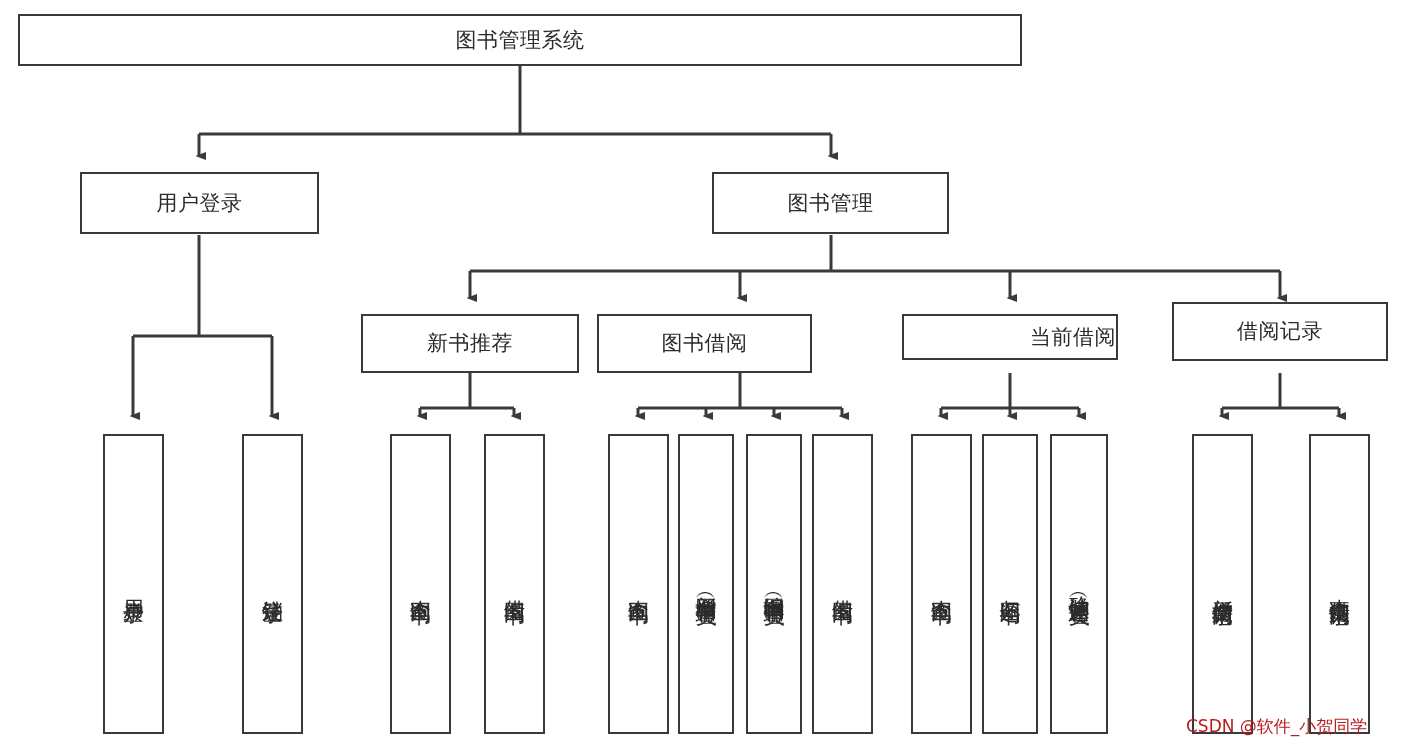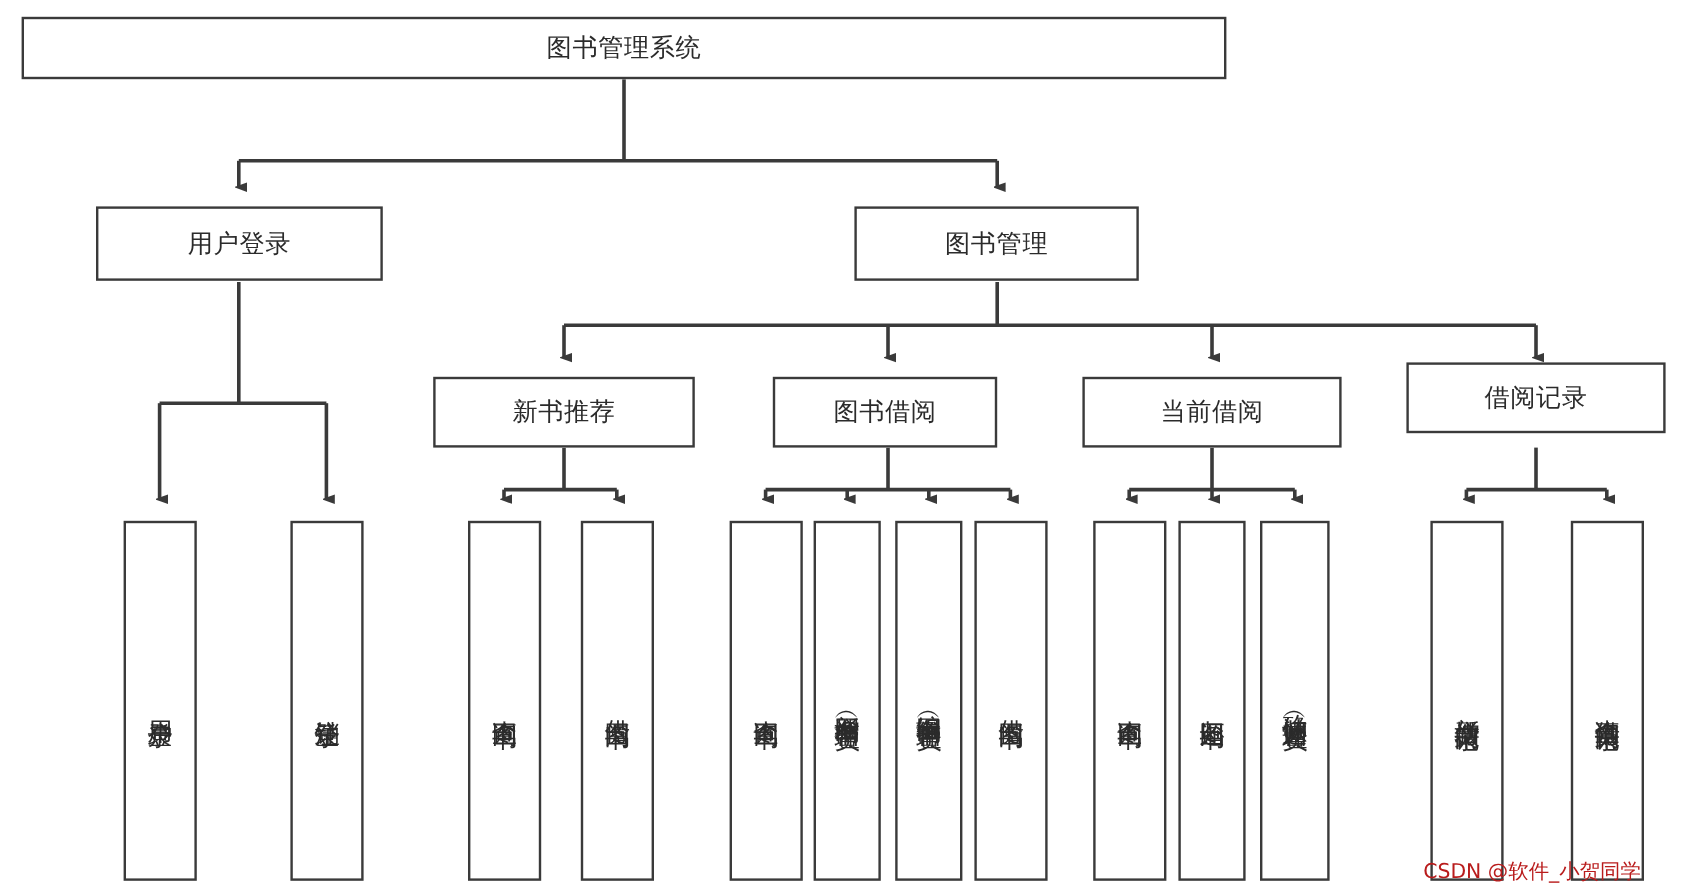--- a/index.html
+++ b/index.html
@@ -139,25 +139,25 @@
   </div>
 
   <div class="node horiz" style="left:361px; top:314px; width:218px; height:59px;">
     <span class="node-label">新书推荐</span>
   </div>
 
   <div class="node horiz" style="left:712px; top:172px; width:237px; height:62px;">
     <span class="node-label">图书管理</span>
   </div>
 
-  <div class="node horiz" style="left:644px; top:314px; width:187px; height:59px;">
+  <div class="node horiz" style="left:597px; top:314px; width:215px; height:59px;">
     <span class="node-label">图书借阅</span>
   </div>
 
-  <div class="node horiz" style="left:902px; top:314px; width:216px; height:59px;">
+  <div class="node horiz" style="left:902px; top:314px; width:216px; height:46px;justify-content:flex-end;">
     <span class="node-label">当前借阅</span>
   </div>
 
   <div class="node horiz" style="left:1172px; top:302px; width:216px; height:59px;">
     <span class="node-label">借阅记录</span>
   </div>
 
   <div class="node vert" style="left:103px; top:434px; width:61px; height:300px;">
     <span class="node-label">用户登录</span>
   </div>

